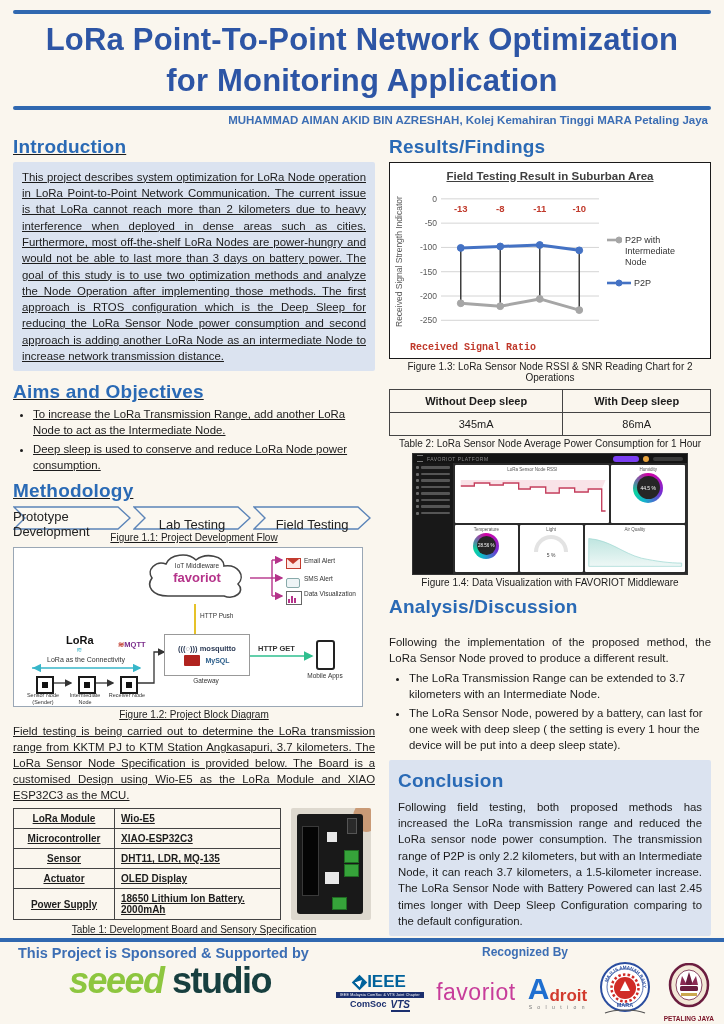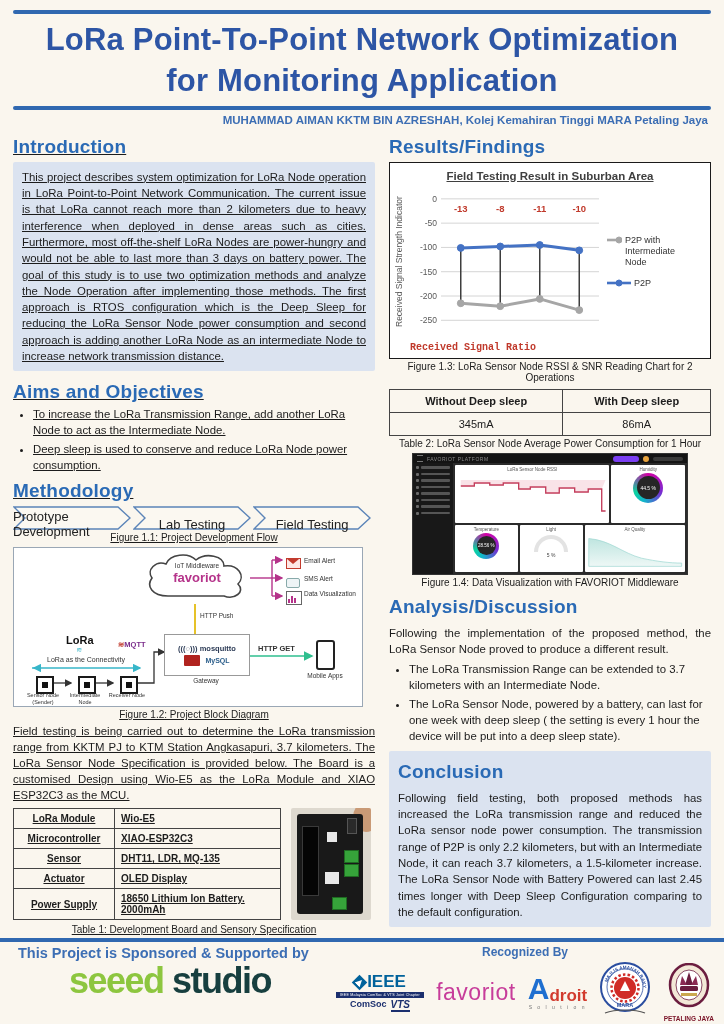--- a/index.html
+++ b/index.html
@@ -81,21 +81,21 @@
   .pcb{position:absolute;left:6px;top:6px;width:66px;height:100px;background:#191919;border-radius:3px;}
   .batt{position:absolute;left:5px;top:12px;width:15px;height:68px;background:#050505;border:1px solid #3a3a3a;}
   .gblock{position:absolute;width:13px;height:11px;background:#36a33a;border:1px solid #1f6b22;}
   .chipW{position:absolute;width:10px;height:10px;background:#e8e8e8;}
   .footer{position:absolute;left:0;right:0;bottom:0;height:86px;}
   .foot-rule{height:4px;background:#3068b0;margin:0 0;}
   .foot-row{display:flex;align-items:flex-start;padding:3px 10px 0;gap:6px;}
   .sponsor-col{width:320px;flex:none;text-align:center;}
   .sponsor-label{color:#3c6eb4;font-weight:bold;font-size:14.5px;text-align:left;padding-left:8px;}
   .seeed{font-size:36px;font-weight:bold;letter-spacing:-1.5px;line-height:1.1;}
-  .seeed .g{color:#8dc63f;}
+  .seeed .g{color:#8dc63f;font-style:italic;}
   .seeed .d{color:#173f3f;}
   .recog-col{flex:1;}
   .recog-label{color:#3c6eb4;font-weight:bold;font-size:12px;text-align:center;}
   .logo-row{display:flex;align-items:center;justify-content:space-between;margin-top:2px;gap:4px;}
   .ieee-block{width:88px;text-align:center;}
   .ieee-top{display:flex;align-items:center;justify-content:center;gap:2px;color:#00629b;font-weight:bold;font-size:17px;}
   .ieee-diamond{width:11px;height:11px;background:#00629b;transform:rotate(45deg);display:inline-block;position:relative;}
   .ieee-diamond:after{content:"";position:absolute;inset:2px;background:#fff;clip-path:polygon(50% 0,100% 100%,0 100%);}
   .ieee-bar{background:#1b2f6e;color:#fff;font-size:3.6px;padding:1px 0;letter-spacing:.2px;}
   .ieee-bot{display:flex;justify-content:center;gap:4px;align-items:flex-start;margin-top:1px;}
@@ -116,21 +116,21 @@
 
 <div class="poster">
 
   <div style="padding-top:10px">
     <div class="rule"></div>
     <div class="title">
       <div>LoRa Point-To-Point Network Optimization</div>
       <div>for Monitoring Application</div>
     </div>
     <div class="rule"></div>
-    <div class="author">MUHAMMAD AIMAN KKTM BIN AZRESHAH, Kolej Kemahiran Tinggi MARA Petaling Jaya</div>
+    <div class="author">MUHAMMAD AIMAN AKID BIN AZRESHAH, Kolej Kemahiran Tinggi MARA Petaling Jaya</div>
   </div>
 
   <div class="main">
 
     <div class="colL">
       <h2>Introduction</h2>
       <div class="panel">This project describes system optimization for LoRa Node operation in LoRa Point-to-Point Network Communication. The current issue is that LoRa cannot reach more than 2 kilometers due to heavy interference when deployed in dense areas such as cities. Furthermore, most off-the-shelf LoRa Nodes are power-hungry and would not be able to last more than 3 days on battery power. The goal of this study is to use two optimization methods and analyze the Node Operation after implementing those methods. The first approach is RTOS configuration which is the Deep Sleep for reducing the LoRa Sensor Node power consumption and second approach is adding another LoRa Node as an intermediate Node to increase network transmission distance.</div>
 
       <h2 style="margin-top:10px">Aims and Objectives</h2>
       <ul class="bullets">
@@ -454,21 +454,21 @@
                   <path d="M6,8 C40,10 60,26 90,32 C115,36 135,38 154,38 L154,42 L6,42 Z" fill="url(#tg)" stroke="#9fd8d2" stroke-width="1"></path>
                 </svg>
               </div>
             </div>
           </div>
         </div>
       </div>
       <div class="caption">Figure 1.4: Data Visualization with FAVORIOT Middleware</div>
 
       <h2 style="margin-top:8px">Analysis/Discussion</h2>
-      <div class="body-text" style="margin-top:8px">Following the implementation of the proposed method, the LoRa Sensor Node proved to produce a different result.</div>
+      <div class="body-text" style="margin-top:17px">Following the implementation of the proposed method, the LoRa Sensor Node proved to produce a different result.</div>
       <ul class="bullets">
         <li>The LoRa Transmission Range can be extended to 3.7 kilometers with an Intermediate Node.</li>
         <li>The LoRa Sensor Node, powered by a battery, can last for one week with deep sleep ( the setting is every 1 hour the device will be put into a deep sleep state).</li>
       </ul>
 
       <div class="panel" style="margin-top:4px">
         <h2 style="margin:0 0 5px">Conclusion</h2>
         <div>Following field testing, both proposed methods has increased the LoRa transmission range and reduced the LoRa sensor node power consumption. The transmission range of P2P is only 2.2 kilometers, but with an Intermediate Node, it can reach 3.7 kilometers, a 1.5-kilometer increase. The LoRa Sensor Node with Battery Powered can last 2.45 times longer with Deep Sleep Configuration comparing to the default configuration.</div>
       </div>
     </div>

